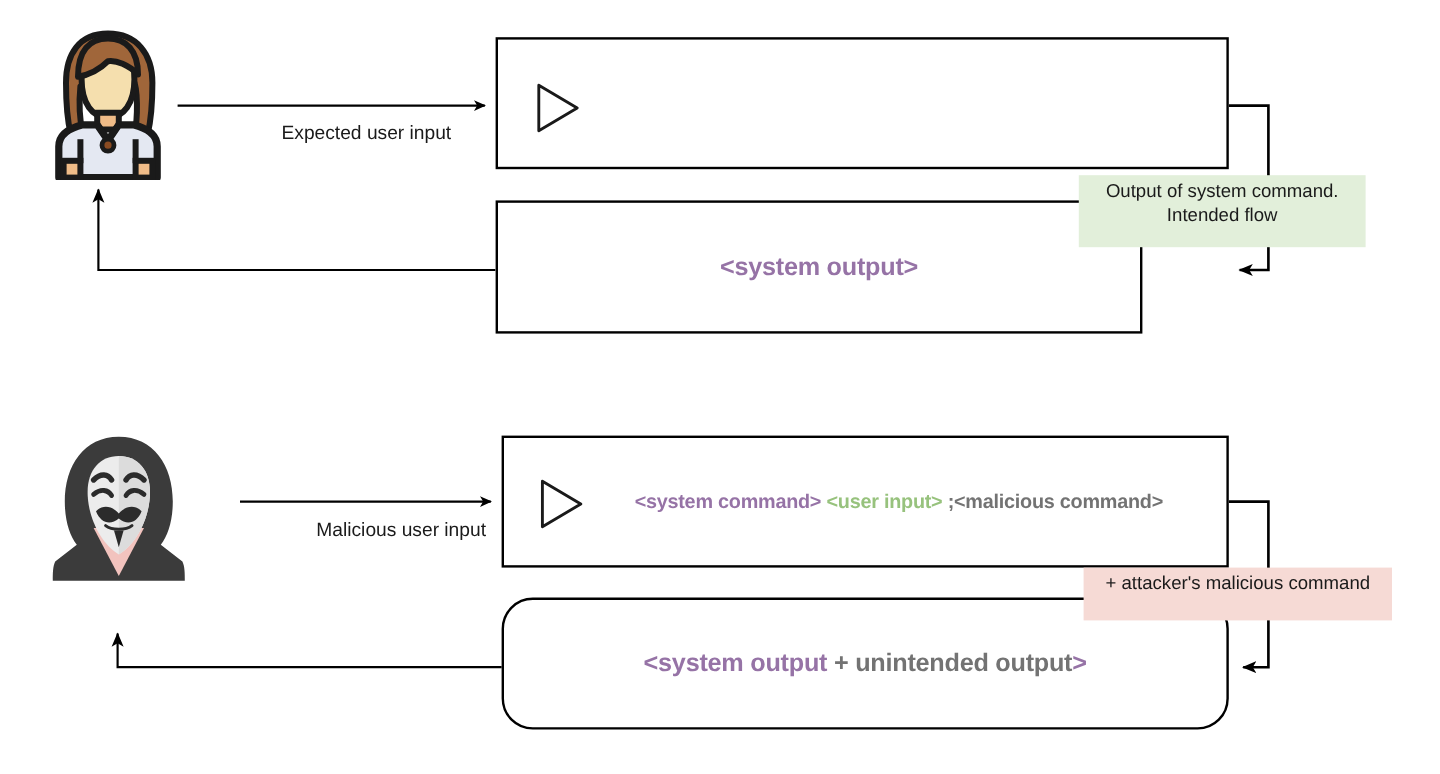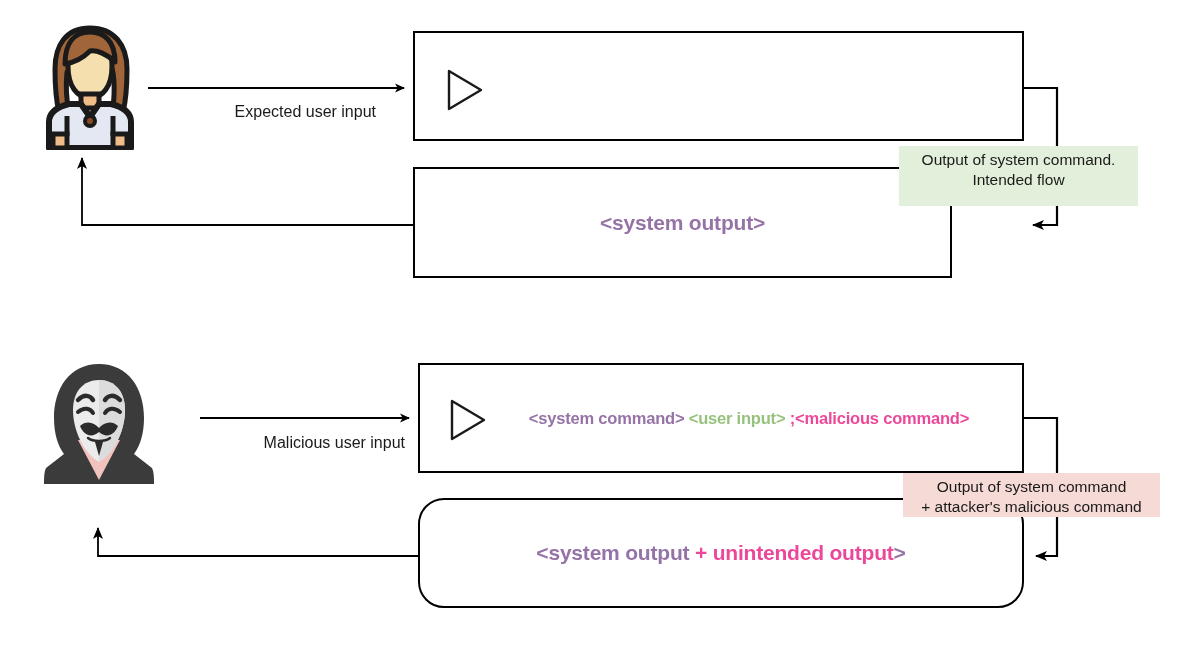--- a/index.html
+++ b/index.html
@@ -38,21 +38,21 @@
     font-size: 21px;
     font-weight: bold;
     white-space: nowrap;
     letter-spacing: -0.2px;
   }
   .cmd-text.small {
     font-size: 16.5px;
   }
   .c-purple { color: #9673A6; }
   .c-green  { color: #97C27D; }
-  .c-red    { color: #ec4899; }
+  .c-red    { color: #737373; }
 
   
   .play-icon {
     position: absolute;
   }
 
   
   .edge-label {
     position: absolute;
     font-size: 16px;
@@ -216,17 +216,16 @@
 
   <div class="proc-box" style="left:418px; top:498px; width:606px; height:110px;border-radius:26px;">
     <span class="cmd-text">
       <span class="c-purple">&lt;system output </span><span class="c-red">+ unintended output</span><span class="c-purple">&gt;</span>
     </span>
   </div>
 
   <div class="edge-label" style="left:205px; top:434px; width:200px;">Malicious user input</div>
 
   <div class="callout callout-red" style="left:903px; top:473px; width:257px; height:44px;">
-    <div>Output of system command</div>
     <div>+ attacker's malicious command</div>
   </div>
 
 </div>
 
 </body></html>

